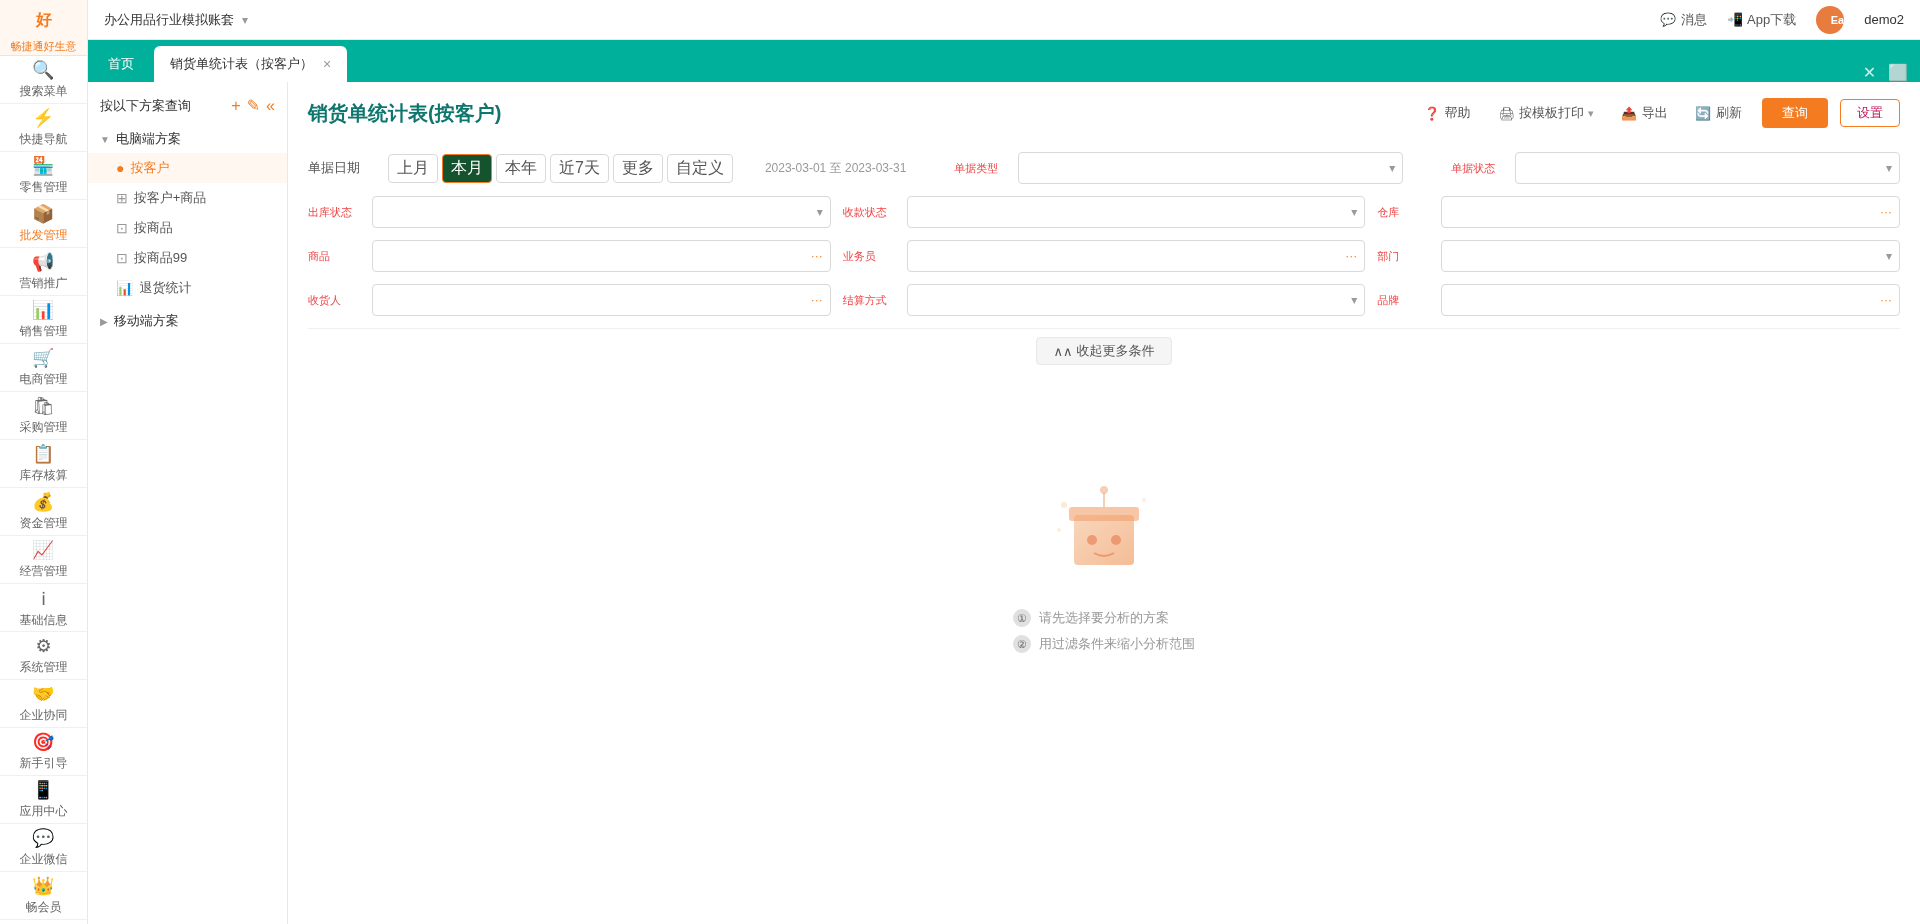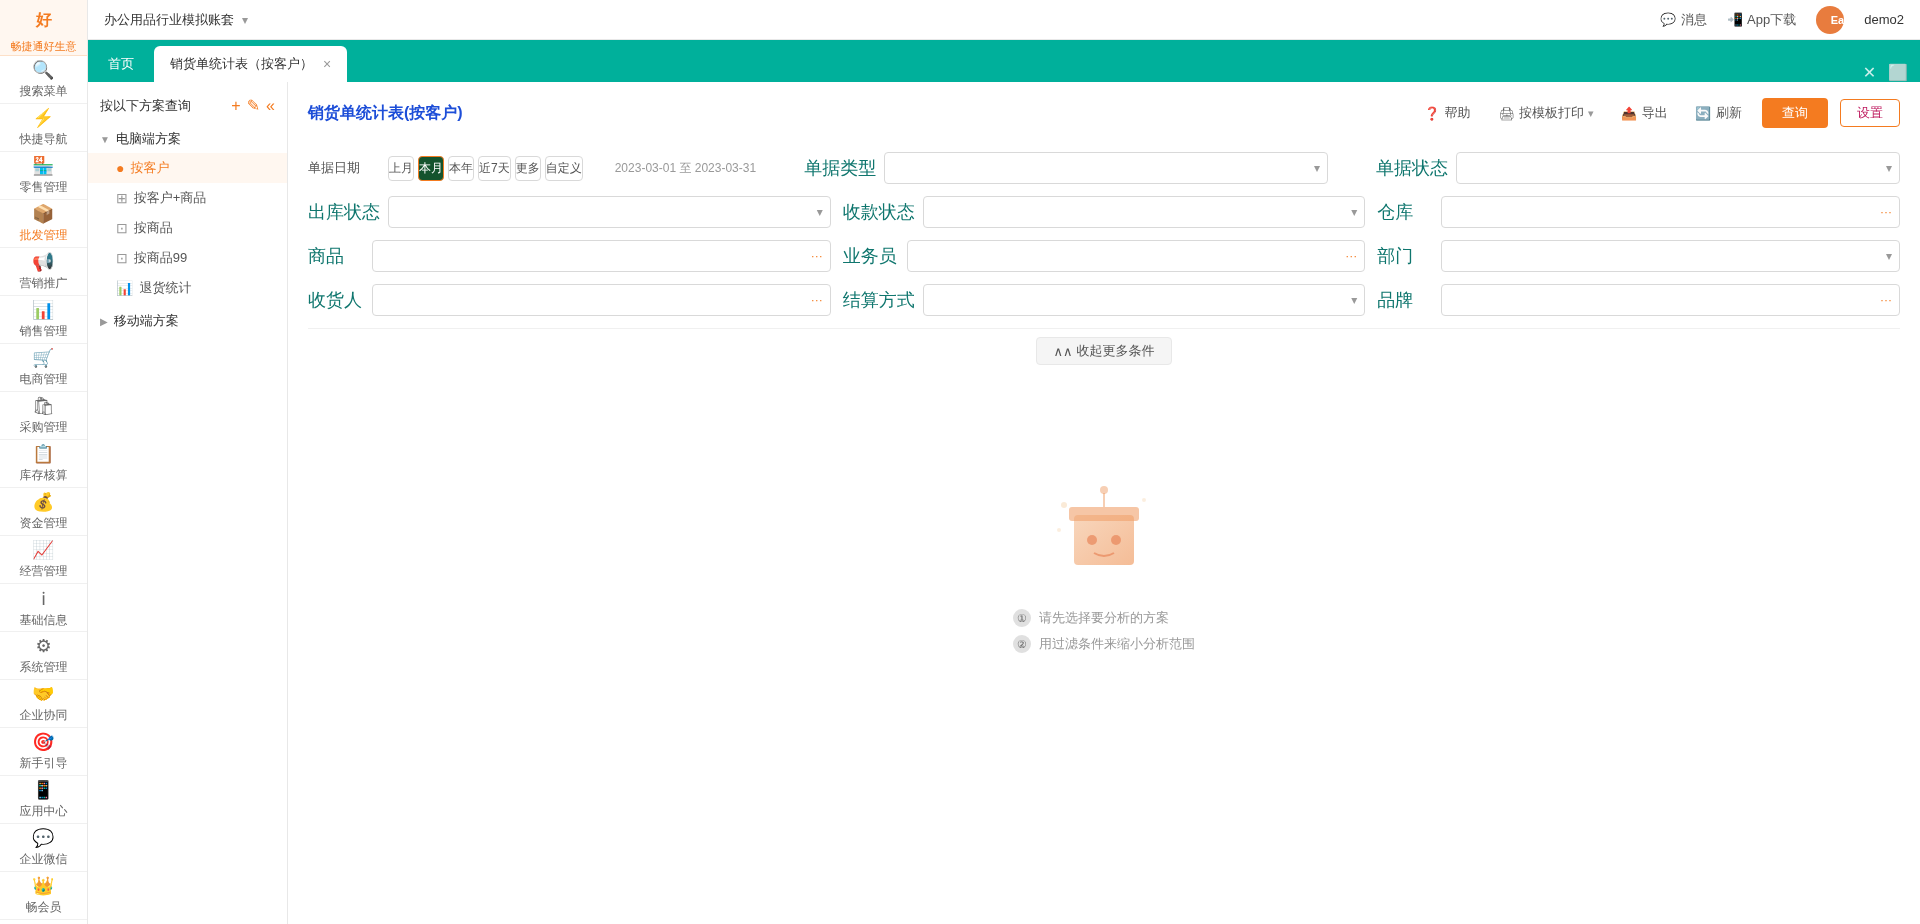--- a/index.html
+++ b/index.html
@@ -30,47 +30,47 @@
     .tab-item { height: 36px; display: flex; align-items: center; padding: 0 16px; font-size: 13px; cursor: pointer; gap: 6px; border-radius: 6px 6px 0 0; margin-left: 4px; margin-top: 6px; }
     .tab-item.home { color: #fff; background: transparent; }
     .tab-item.active-tab { background: #fff; color: #333; }
     .tab-close { font-size: 14px; color: #999; cursor: pointer; margin-left: 4px; }
     .tab-spacer { flex: 1; }
     .tab-actions { display: flex; align-items: center; padding: 0 12px; gap: 12px; }
     .tab-action-btn { color: #fff; font-size: 16px; cursor: pointer; opacity: 0.8; }
 
     
     .page-title-bar { display: flex; align-items: center; justify-content: space-between; margin-bottom: 16px; }
-    .page-title { font-size: 16px; font-weight: 600; color: #1d4ed8; }
+    .page-title { font-size: 20px; font-weight: 600; color: #0f766e; }
     .page-title-actions { display: flex; align-items: center; gap: 12px; }
     .page-action-btn { display: flex; align-items: center; gap: 4px; color: #555; font-size: 13px; cursor: pointer; padding: 4px 8px; border-radius: 4px; }
     .btn-orange { background: #f47b20; color: #fff; border: none; padding: 6px 20px; border-radius: 4px; font-size: 13px; cursor: pointer; }
     .btn-outline-orange { background: #fff; color: #be185d; border: 1px solid #f47b20; padding: 4px 16px; border-radius: 4px; font-size: 13px; cursor: pointer; text-align: right; }
 
     
     .left-panel { width: 200px; flex-shrink: 0; border-right: 1px solid #e8e8e8; padding: 8px 0; background: #fff; overflow-y: auto; }
     .left-panel-header { display: flex; align-items: center; justify-content: space-between; padding: 6px 12px; font-size: 13px; color: #333; font-weight: 500; }
     .left-panel-actions { display: flex; align-items: center; gap: 6px; }
     .lp-icon { color: #f47b20; cursor: pointer; font-size: 16px; }
     .schema-group { margin: 4px 0; }
     .schema-group-header { display: flex; align-items: center; gap: 6px; padding: 5px 12px; cursor: pointer; color: #333; font-size: 13px; }
     .schema-item { display: flex; align-items: center; gap: 6px; padding: 6px 12px 6px 28px; cursor: pointer; font-size: 13px; color: #555; border-radius: 0; }
     .schema-item.active { background: #fff7f0; color: #f47b20; }
     .schema-item .si-icon { font-size: 14px; color: #f47b20; }
     .schema-item.active .si-icon { color: #f47b20; }
     .filter-row { display: grid; grid-template-columns: 1fr 1fr 1fr; gap: 12px; margin-bottom: 12px; align-items: start; }
     .filter-field { display: flex; align-items: center; gap: 8px; }
-    .field-label { font-size: 18px; color: #0f766e; white-space: nowrap; min-width: 56px; }
+    .field-label { font-size: 11px; color: #ef4444; white-space: nowrap; min-width: 56px; }
     .field-control { flex: 1; position: relative; }
     .field-input { width: 100%; height: 32px; border: 1px solid #d9d9d9; border-radius: 4px; padding: 0 32px 0 8px; font-size: 13px; color: #333; background: #fff; outline: none; cursor: pointer; }
     .field-select-icon { position: absolute; right: 8px; top: 50%; transform: translateY(-50%); color: #999; font-size: 12px; pointer-events: none; }
     .date-filter-row { display: flex; align-items: center; gap: 24px; margin-bottom: 12px; }
     .date-filter-label { font-size: 13px; color: #555; white-space: nowrap; min-width: 56px; }
     .date-btns { display: flex; align-items: center; gap: 4px; }
-    .date-btn { padding: 3px 0; border: 1px solid #d9d9d9; border-radius: 4px; font-size: 12px; color: #555; cursor: pointer; background: #fff; }
+    .date-btn { padding: 3px 8px; border: 1px solid #d9d9d9; border-radius: 4px; font-size: 16px; color: #555; cursor: pointer; background: #fff; }
     .date-btn.active { background: #14532d; color: #fff; border-color: #f47b20; }
     .date-range { font-size: 12px; color: #999; margin-left: 8px; }
 
     
     .collapse-row { display: flex; align-items: center; justify-content: center; padding: 8px 0; border-top: 1px solid #f0f0f0; margin-top: 4px; }
     .collapse-btn { color: #555; font-size: 13px; cursor: pointer; display: flex; align-items: center; gap: 4px; background: #f5f5f5; padding: 4px 16px; border-radius: 4px; border: 1px solid #e8e8e8; }
 
     
     .empty-state { display: flex; flex-direction: column; align-items: center; justify-content: center; padding: 80px 20px; }
     .empty-icon { width: 120px; height: 120px; margin-bottom: 20px; }

